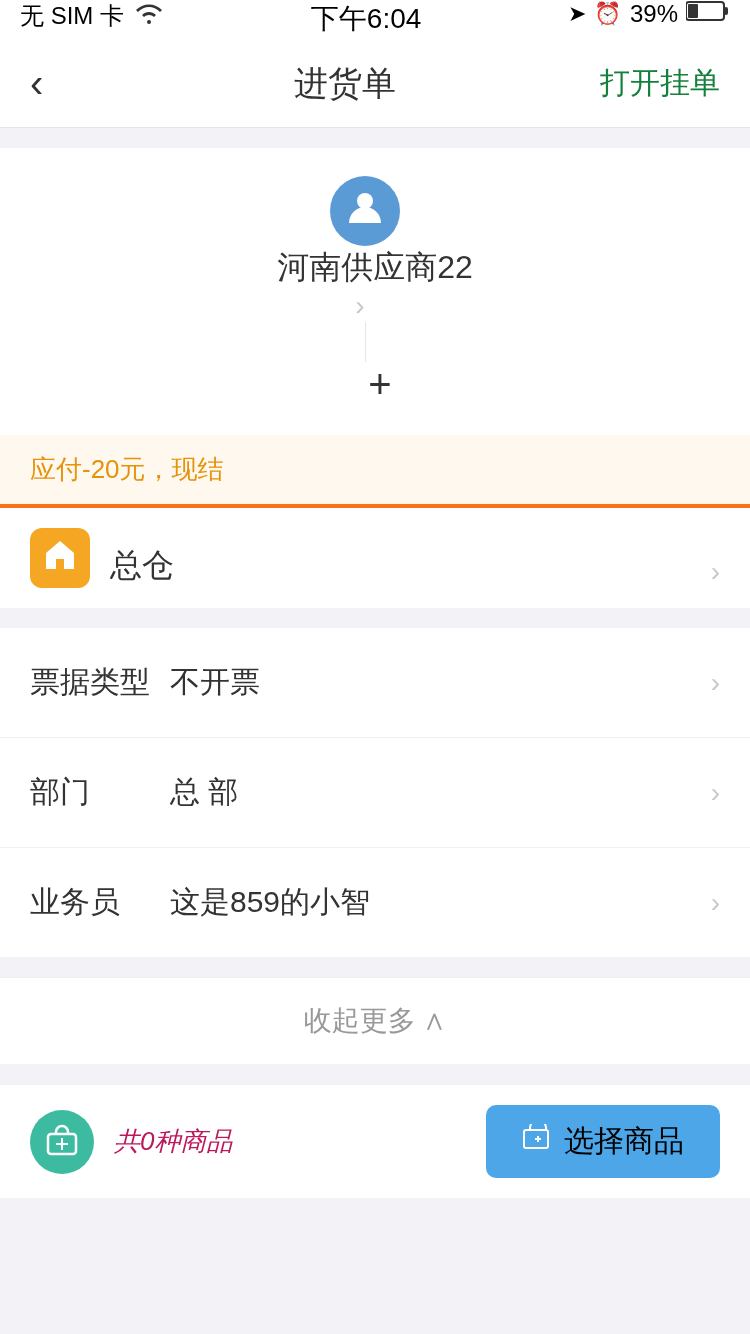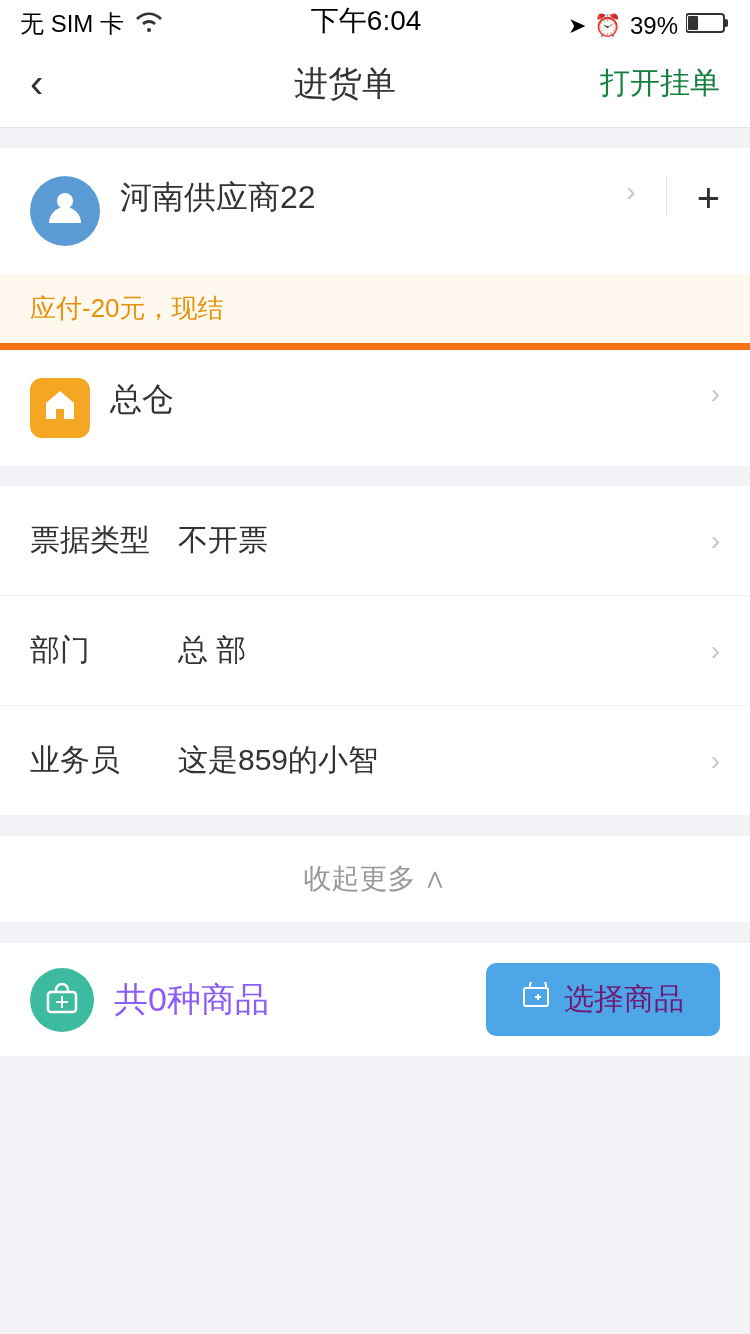--- a/index.html
+++ b/index.html
@@ -9,21 +9,21 @@
       min-height: 1334px;
       font-family: -apple-system, "PingFang SC", "Microsoft YaHei", sans-serif;
       background: #f2f2f7;
       font-size: 28px;
     }
 
     
     .status-bar {
       display: flex;
       justify-content: space-between;
-      align-items: flex-end;
+      align-items: flex-start;
       height: 40px;
       background: #fff;
       padding: 0 20px;
       font-size: 24px;
       font-weight: 500;
     }
     .status-left { display: flex; align-items: center; gap: 10px; }
     .status-right { display: flex; align-items: center; gap: 8px; }
 
     
@@ -65,25 +65,26 @@
 
     
     .card {
       background: #fff;
       margin-bottom: 0;
     }
 
     
     .supplier-row {
       display: flex;
-      align-items: flex-start;
+      align-items: center;
       padding: 28px 30px;
       background: #fff;
       border-bottom: none;
       position: relative;
+      flex-direction: column;
     }
     .supplier-avatar {
       width: 70px;
       height: 70px;
       border-radius: 35px;
       background: #5b9bd5;
       display: flex;
       align-items: center;
       justify-content: center;
       margin-right: 20px;
@@ -121,24 +122,24 @@
     .notice-banner {
       background: #fff8ee;
       padding: 17px 30px;
       font-size: 26px;
       color: #e6920a;
     }
 
     
     .warehouse-row {
       display: flex;
-      align-items: flex-start;
-      padding: 28px 30px;
-      background: #fff;
-      border-top: 7px solid #f97316;
+      align-items: flex-end;
+      padding: 20px 30px;
+      background: #fff;
+      border-top: 4px solid #f97316;
     }
     .warehouse-icon {
       width: 60px;
       height: 60px;
       border-radius: 12px;
       background: #f5a623;
       display: flex;
       align-items: center;
       justify-content: center;
       margin-right: 20px;
@@ -158,21 +159,20 @@
     .form-section {
       background: #fff;
       margin-top: 20px;
     }
     .form-row {
       display: flex;
       align-items: center;
       padding: 34px 30px;
       border-bottom: 1px solid #f0f0f0;
       background: #fff;
-      gap: 8px;
     }
     .form-row:last-child {
       border-bottom: none;
     }
     .form-label {
       font-size: 30px;
       color: #333;
       width: 140px;
       flex-shrink: 0;
     }
@@ -196,20 +196,21 @@
       background: #fff;
       display: flex;
       justify-content: center;
       align-items: center;
       padding: 24px;
       margin-top: 20px;
       font-size: 28px;
       color: #999;
       cursor: pointer;
       border-top: 1px solid #f0f0f0;
+      font-family: Liberation Serif, serif;
     }
 
     
     .bottom-bar {
       display: flex;
       align-items: center;
       background: #fff;
       padding: 20px 30px;
       margin-top: 20px;
       border-top: 1px solid #f0f0f0;
@@ -219,26 +220,27 @@
       height: 64px;
       border-radius: 32px;
       background: #3dbba0;
       display: flex;
       align-items: center;
       justify-content: center;
       margin-right: 20px;
     }
     .product-count {
       flex: 1;
-      font-size: 34px;
-      color: #8b5cf6;
+      font-size: 26px;
+      color: #be185d;
+      font-style: italic;
     }
     .select-btn {
       background: #4da6e8;
-      color: #701a75;
+      color: #000000;
       font-size: 30px;
       padding: 16px 36px;
       border-radius: 10px;
       display: flex;
       align-items: center;
       gap: 10px;
       cursor: pointer;
       border: none;
       text-align: center;
     }

